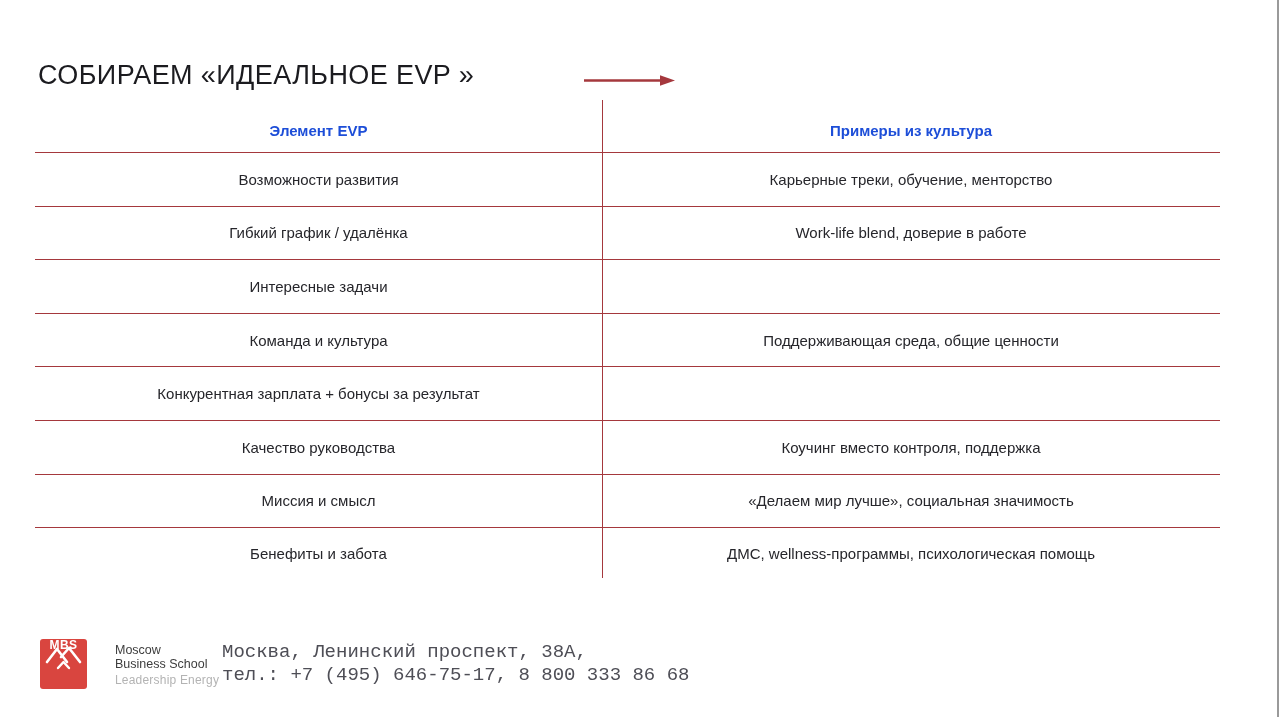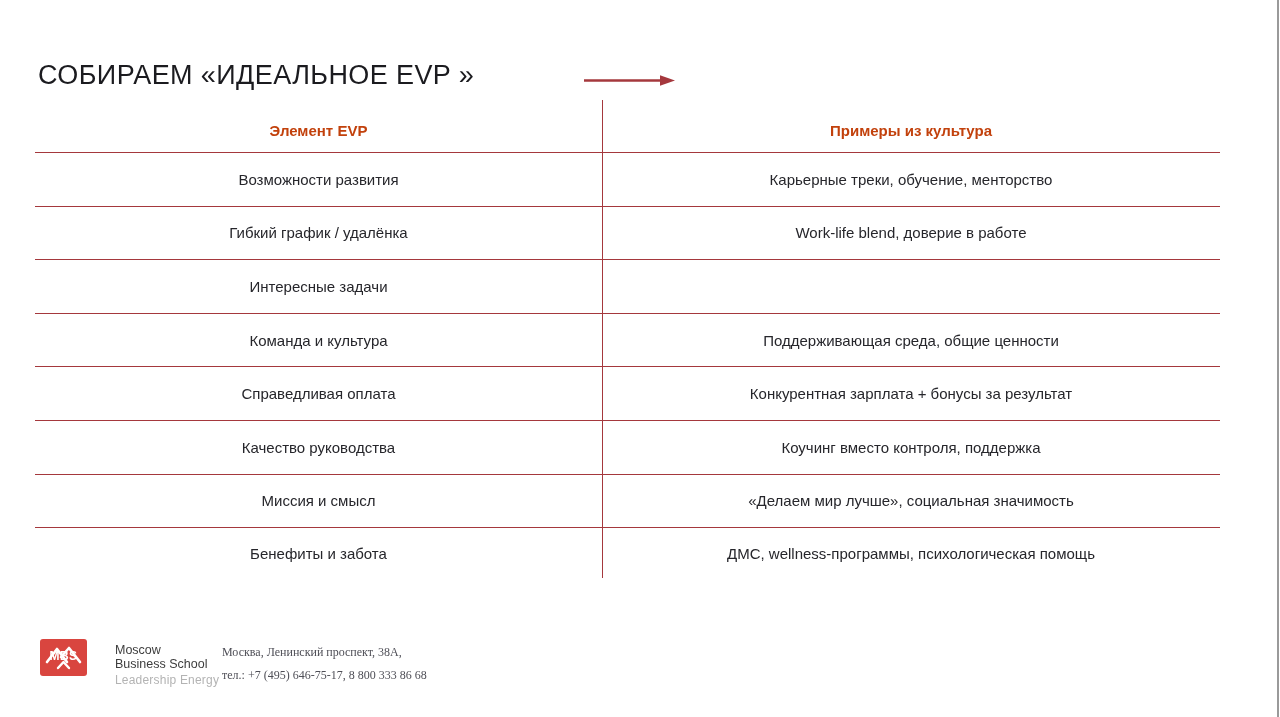--- a/index.html
+++ b/index.html
@@ -34,59 +34,59 @@
   
   .evp-table{
     position:absolute;left:35px;top:108px;width:1185px;
     color:var(--text-body);font-size:15px;
   }
   .evp-header,.evp-row{
     display:grid;grid-template-columns:567px 618px;
     align-items:center;text-align:center;
   }
   .evp-header{
-    height:45px;font-weight:700;font-size:15px;color:#c2410c;
+    height:45px;font-weight:700;font-size:15px;color:#1d4ed8;
     border-bottom:1px solid var(--line-red);
   }
   .evp-row{
     height:53.6px;
     border-bottom:1px solid var(--line-red);
   }
   .evp-row:last-child{border-bottom:none;height:50px;}
   .col-divider{
     position:absolute;left:602px;top:100px;width:1px;height:478px;
     background:var(--line-red);
   }
   
   .footer{
     position:absolute;left:40px;top:639px;height:54px;
     display:flex;align-items:flex-start;
   }
   .mbs-logo{
-    width:47px;height:37px;border-radius:3px;
+    width:47px;height:50px;border-radius:3px;
     background:var(--logo-red);
-    display:flex;flex-direction:column;align-items:center;justify-content:center;
+    display:flex;flex-direction:column;align-items:center;justify-content:flex-start;
     padding-bottom:3px;position:relative;flex:0 0 auto;
   }
   .mbs-logo svg{position:absolute;top:4px;left:3px;}
   .mbs-label{
     color:#ffffff;font-weight:700;font-size:12px;letter-spacing:.5px;
     font-family:"Liberation Sans",sans-serif;line-height:1;
   }
   .logo-name{
     margin-left:28px;padding-top:5px;
     font-size:12.5px;line-height:13.5px;color:#3d3d3d;
   }
   .logo-tagline{
     font-size:12px;color:#b3b3b3;margin-top:2.5px;letter-spacing:.2px;
   }
   .address{
     position:absolute;left:222px;top:641px;
-    font-family:Liberation Serif, serif;
-    font-size:12px;line-height:23px;color:var(--text-footer);
+    font-family:Liberation Mono, monospace;
+    font-size:19px;line-height:23px;color:var(--text-footer);
   }
 </style>
 </head>
 <body>
 
 <div class="slide">
 
   <h1 class="page-title">СОБИРАЕМ «ИДЕАЛЬНОЕ EVP »</h1>
 
   <div class="arrow-wrap">
@@ -112,21 +112,20 @@
       <div>Work-life blend, доверие в работе</div>
     </div>
     <div class="evp-row">
       <div>Интересные задачи</div>
     </div>
     <div class="evp-row">
       <div>Команда и культура</div>
       <div>Поддерживающая среда, общие ценности</div>
     </div>
     <div class="evp-row">
-      <div>Справедливая оплата</div>
       <div>Конкурентная зарплата + бонусы за результат</div>
     </div>
     <div class="evp-row">
       <div>Качество руководства</div>
       <div>Коучинг вместо контроля, поддержка</div>
     </div>
     <div class="evp-row">
       <div>Миссия и смысл</div>
       <div>«Делаем мир лучше», социальная значимость</div>
     </div>

